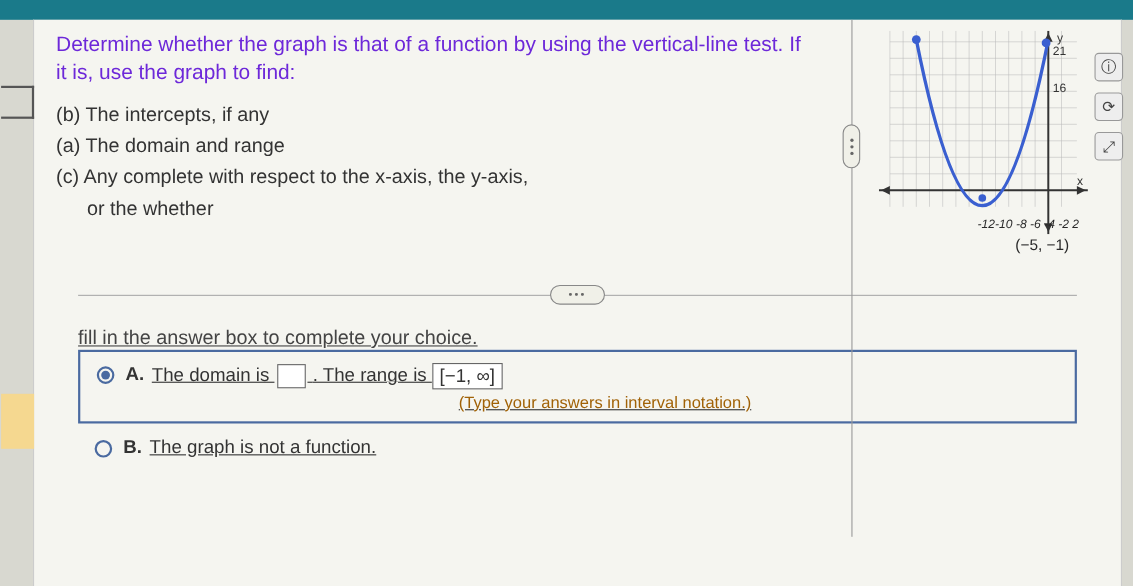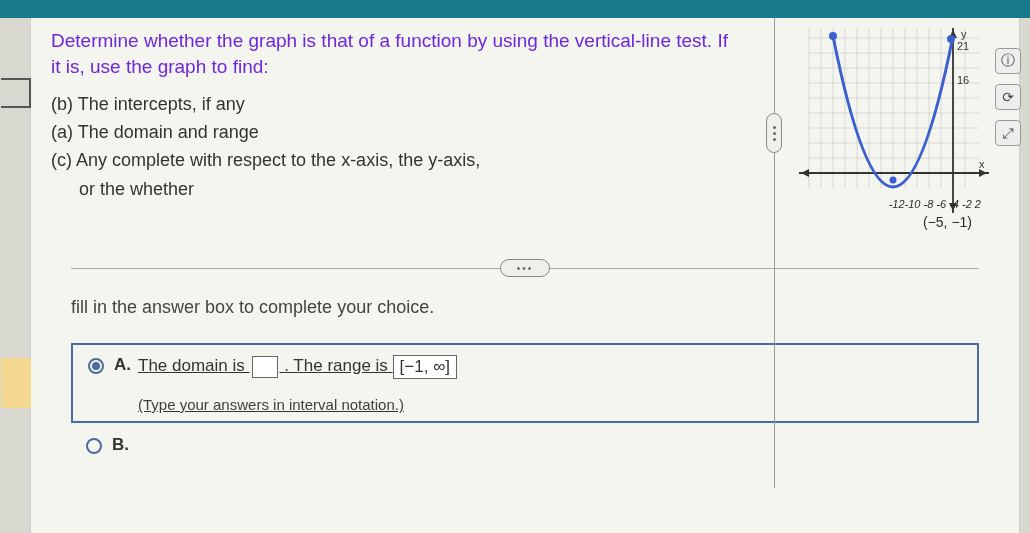--- a/index.html
+++ b/index.html
@@ -143,21 +143,22 @@
     letter-spacing: 2px;
     color: #666;
   }
 
   .answer-section {
     padding: 0 40px;
   }
   .answer-prompt {
     font-size: 18px;
     color: #444;
-    margin-bottom: 25px;
+    margin-bottom: 0;
+    text-decoration: underline;
   }
   .choice-box {
     border: 2px solid #4a6aa0;
     padding: 10px 15px 8px 15px;
     margin-bottom: 8px;
     background: #f5f5f0;
   }
   .choice-row {
     display: flex;
     align-items: flex-start;
@@ -199,22 +200,23 @@
   }
   .answer-box {
     display: inline-block;
     border: 1px solid #666;
     background: #fff;
     padding: 1px 6px;
     vertical-align: middle;
   }
   .hint {
     font-size: 15px;
-    color: #404040;
-    margin-top: 17px;
+    color: #a16207;
+    margin-top: 4px;
+    text-align: center;
   }
   .choice-b {
     padding: 4px 15px;
   }
 
   .right-icons {
     position: absolute;
     right: -2px;
     top: 30px;
     display: flex;
@@ -334,15 +336,16 @@
           <span>. The range is </span>
           <span class="answer-box">[−1, ∞]</span>
           <div class="hint">(Type your answers in interval notation.)</div>
         </div>
       </div>
     </div>
 
     <div class="choice-row choice-b">
       <div class="radio"></div>
       <div class="choice-label">B.</div>
+      <div class="choice-body">The graph is not a function.</div>
     </div>
   </div>
 </div>
 
 </body></html>

